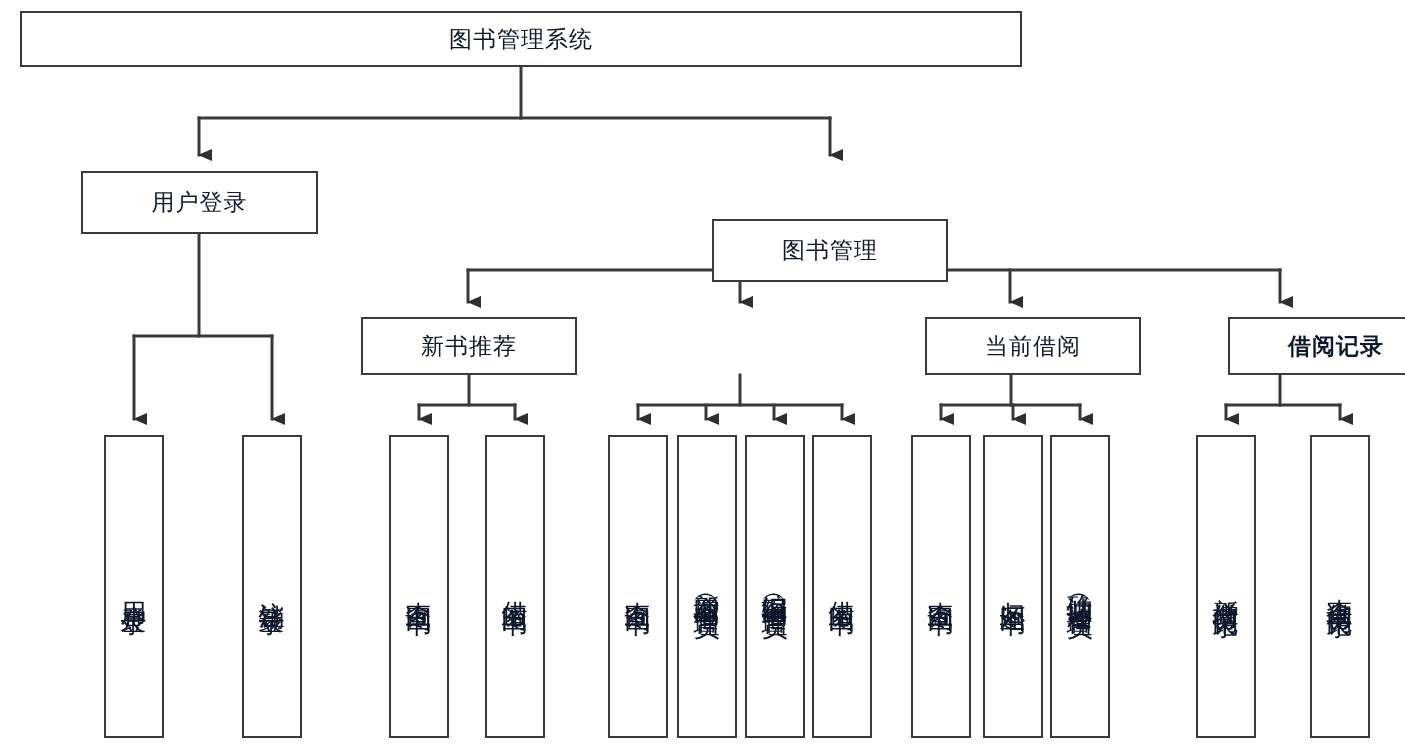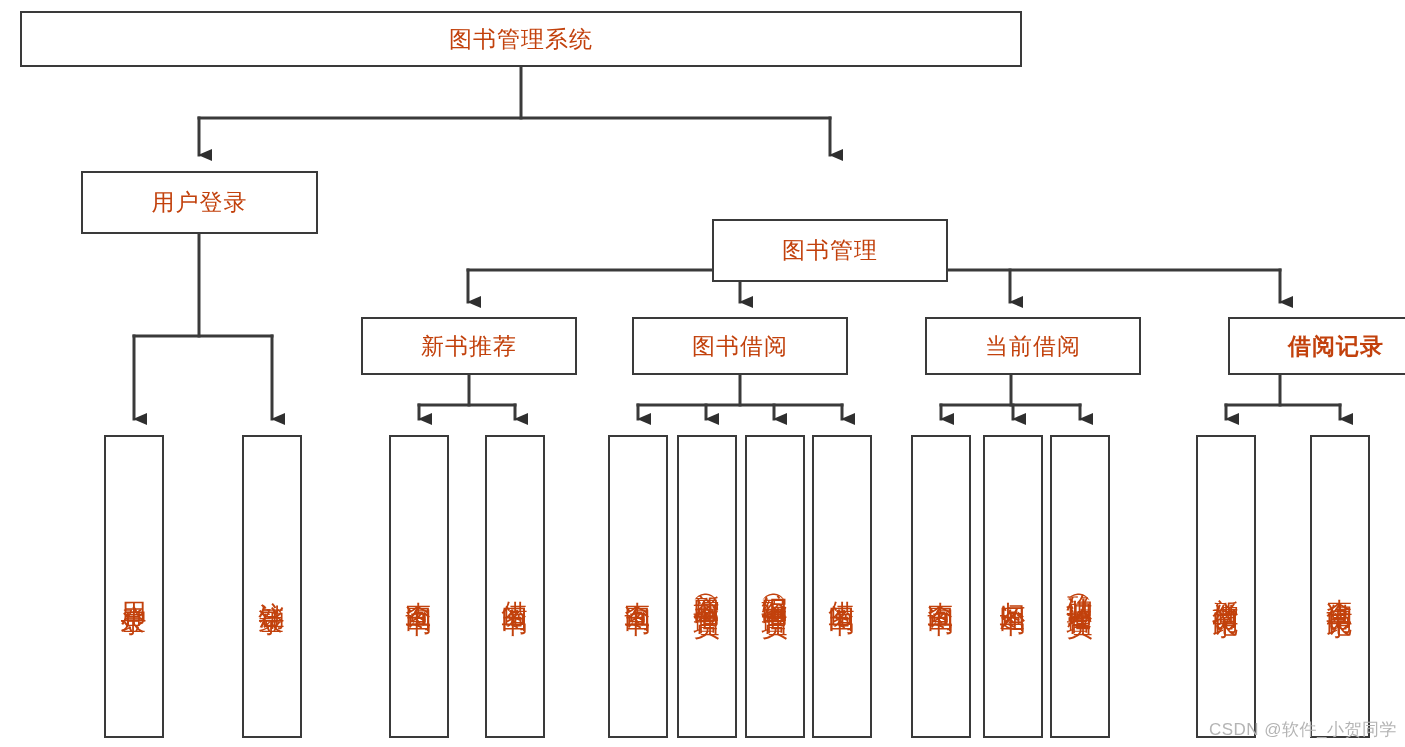--- a/index.html
+++ b/index.html
@@ -27,21 +27,21 @@
     pointer-events: none;
   }
   .node {
     position: absolute;
     box-sizing: border-box;
     border: 2.5px solid #3a3a3a;
     background: #ffffff;
     display: flex;
     align-items: center;
     justify-content: center;
-    color: #c2410c;
+    color: #0f172a;
   }
   .node .label {
     display: block;
     text-align: center;
     line-height: 1.0;
     white-space: nowrap;
   }
   
   .node.horiz .label {
     font-size: 23px;
@@ -134,23 +134,20 @@
   <div class="node horiz" id="node-l1-0" style="left: 81px; top: 171px; width: 237px; height: 63px;">
     <span class="label">用户登录</span>
   </div>
   <div class="node horiz" id="node-l1-1" style="left: 712px; top: 171px; width: 236px; height: 63px; margin-top: 48px;">
     <span class="label">图书管理</span>
   </div>
 
   <div class="node horiz" id="node-l2-0" style="left: 361px; top: 317px; width: 216px; height: 58px;">
     <span class="label">新书推荐</span>
   </div>
-  <div class="node horiz" id="node-l2-1" style="left: 632px; top: 317px; width: 216px; height: 58px;">
-    <span class="label">图书借阅</span>
-  </div>
   <div class="node horiz" id="node-l2-2" style="left: 903px; top: 317px; width: 216px; height: 58px; margin-left: 22px;">
     <span class="label">当前借阅</span>
   </div>
   <div class="node horiz" id="node-l2-3" style="left: 1228px; top: 317px; width: 216px; height: 58px; font-weight: bold;">
     <span class="label">借阅记录</span>
   </div>
 
   <div class="node vert" id="node-leaf-0" style="left: 104px; top: 435px; width: 60px; height: 303px;">
     <span class="label">用户登录</span>
   </div>
@@ -184,14 +181,13 @@
   <div class="node vert" id="node-leaf-10" style="left: 1050px; top: 435px; width: 60px; height: 303px;">
     <span class="label">确认归还（管理员）</span>
   </div>
   <div class="node vert" id="node-leaf-11" style="left: 1196px; top: 435px; width: 60px; height: 303px;">
     <span class="label">新增借阅记录</span>
   </div>
   <div class="node vert" id="node-leaf-12" style="left: 1310px; top: 435px; width: 60px; height: 303px;">
     <span class="label">查询借阅记录</span>
   </div>
 
-  <div id="watermark">CSDN @软件_小贺同学</div>
 </div>
 
 </body></html>

